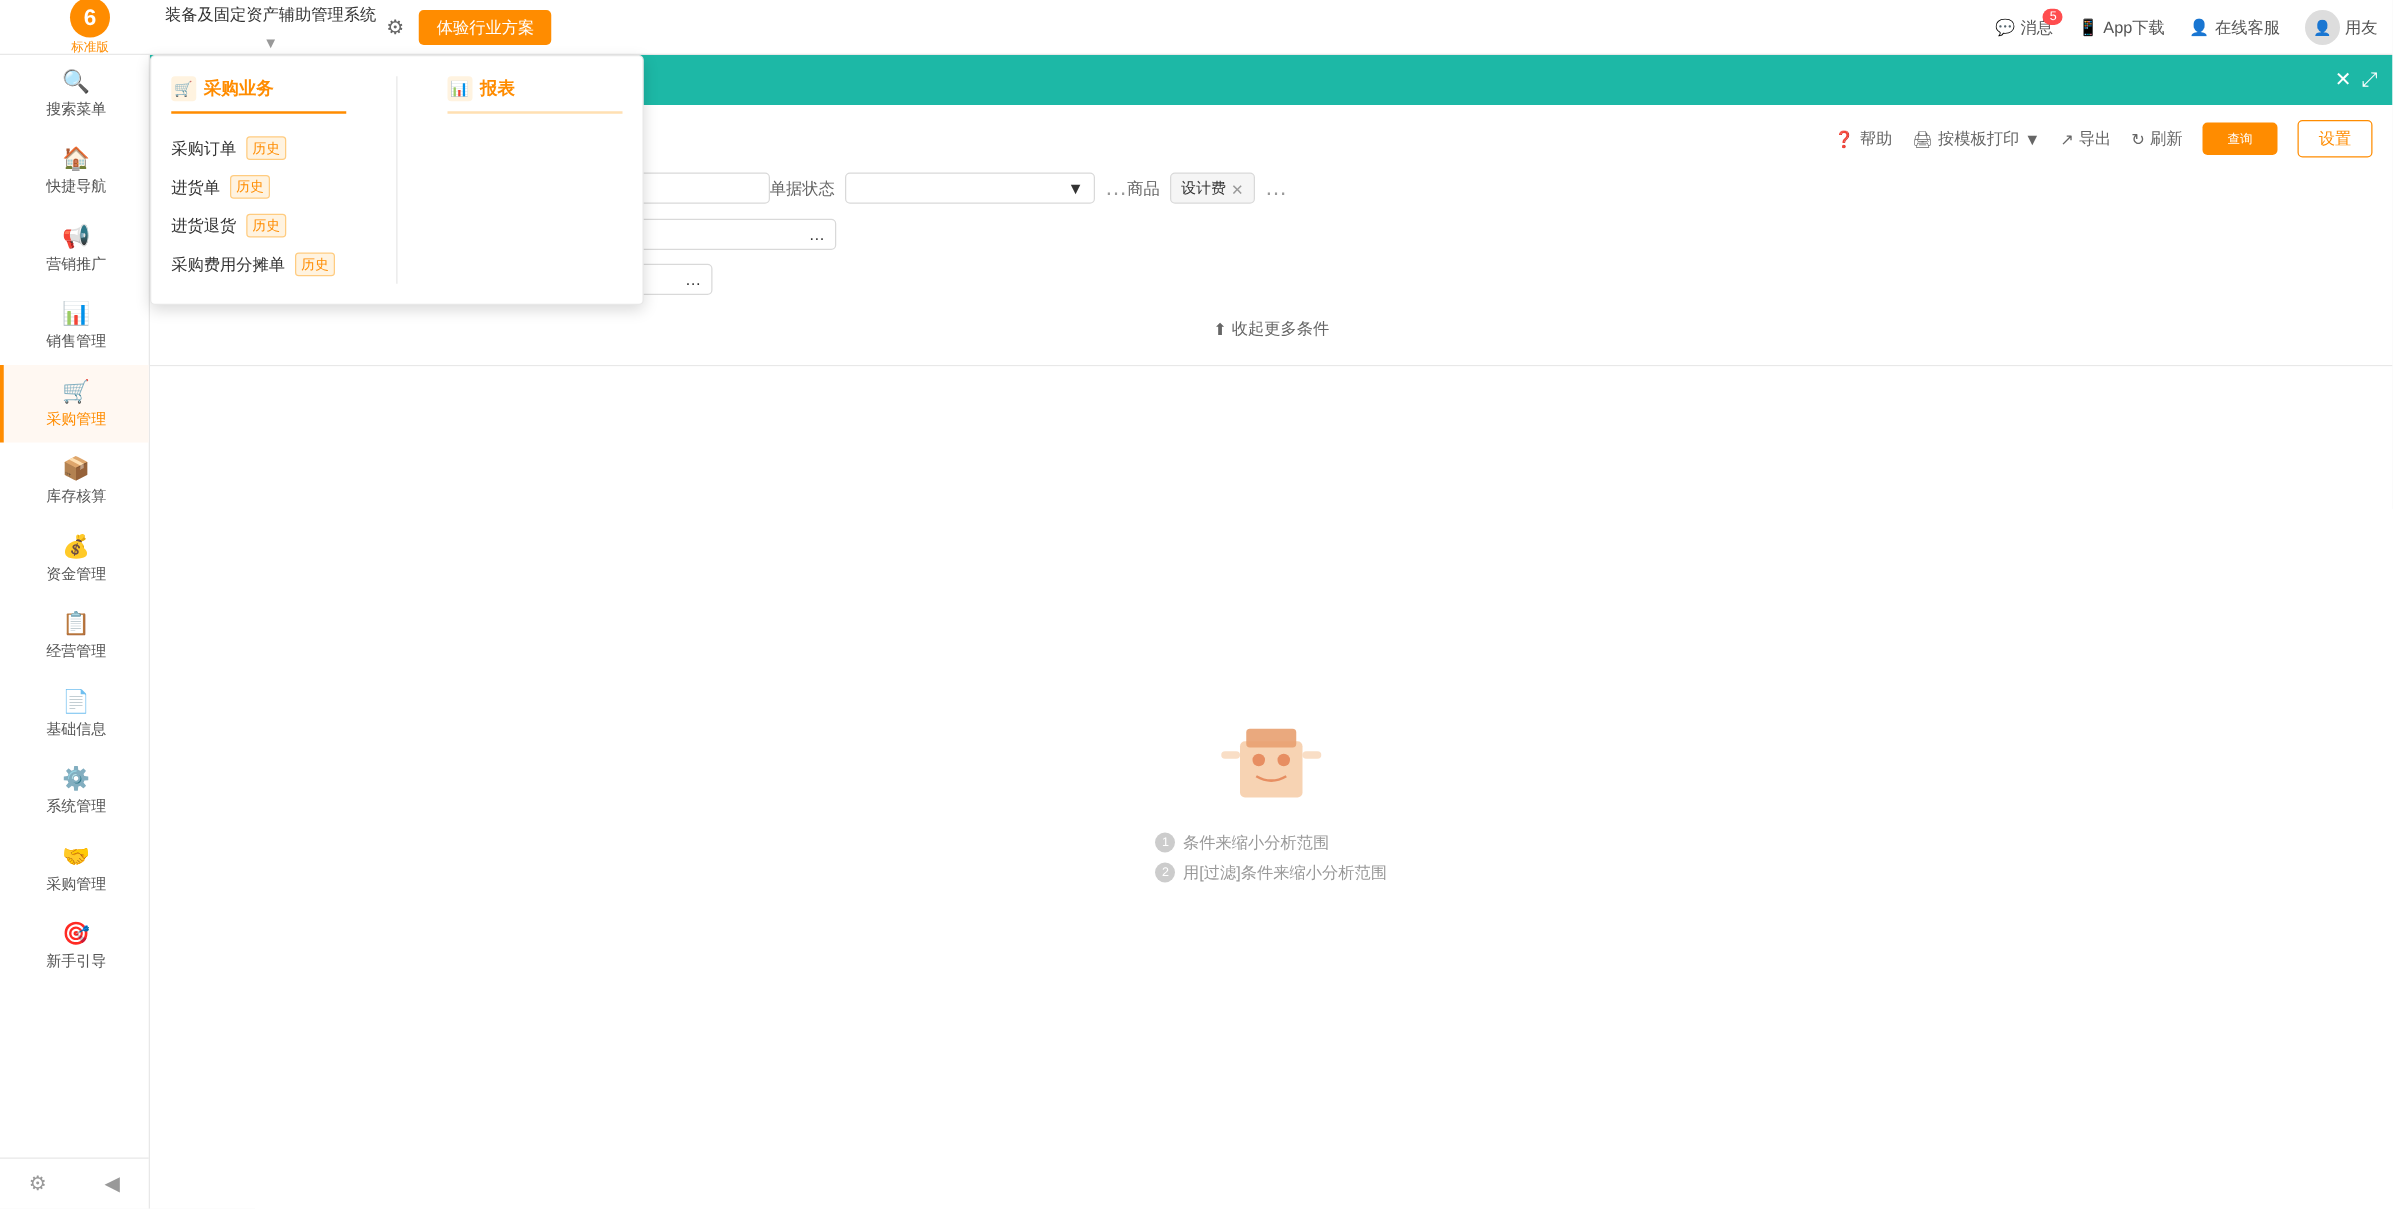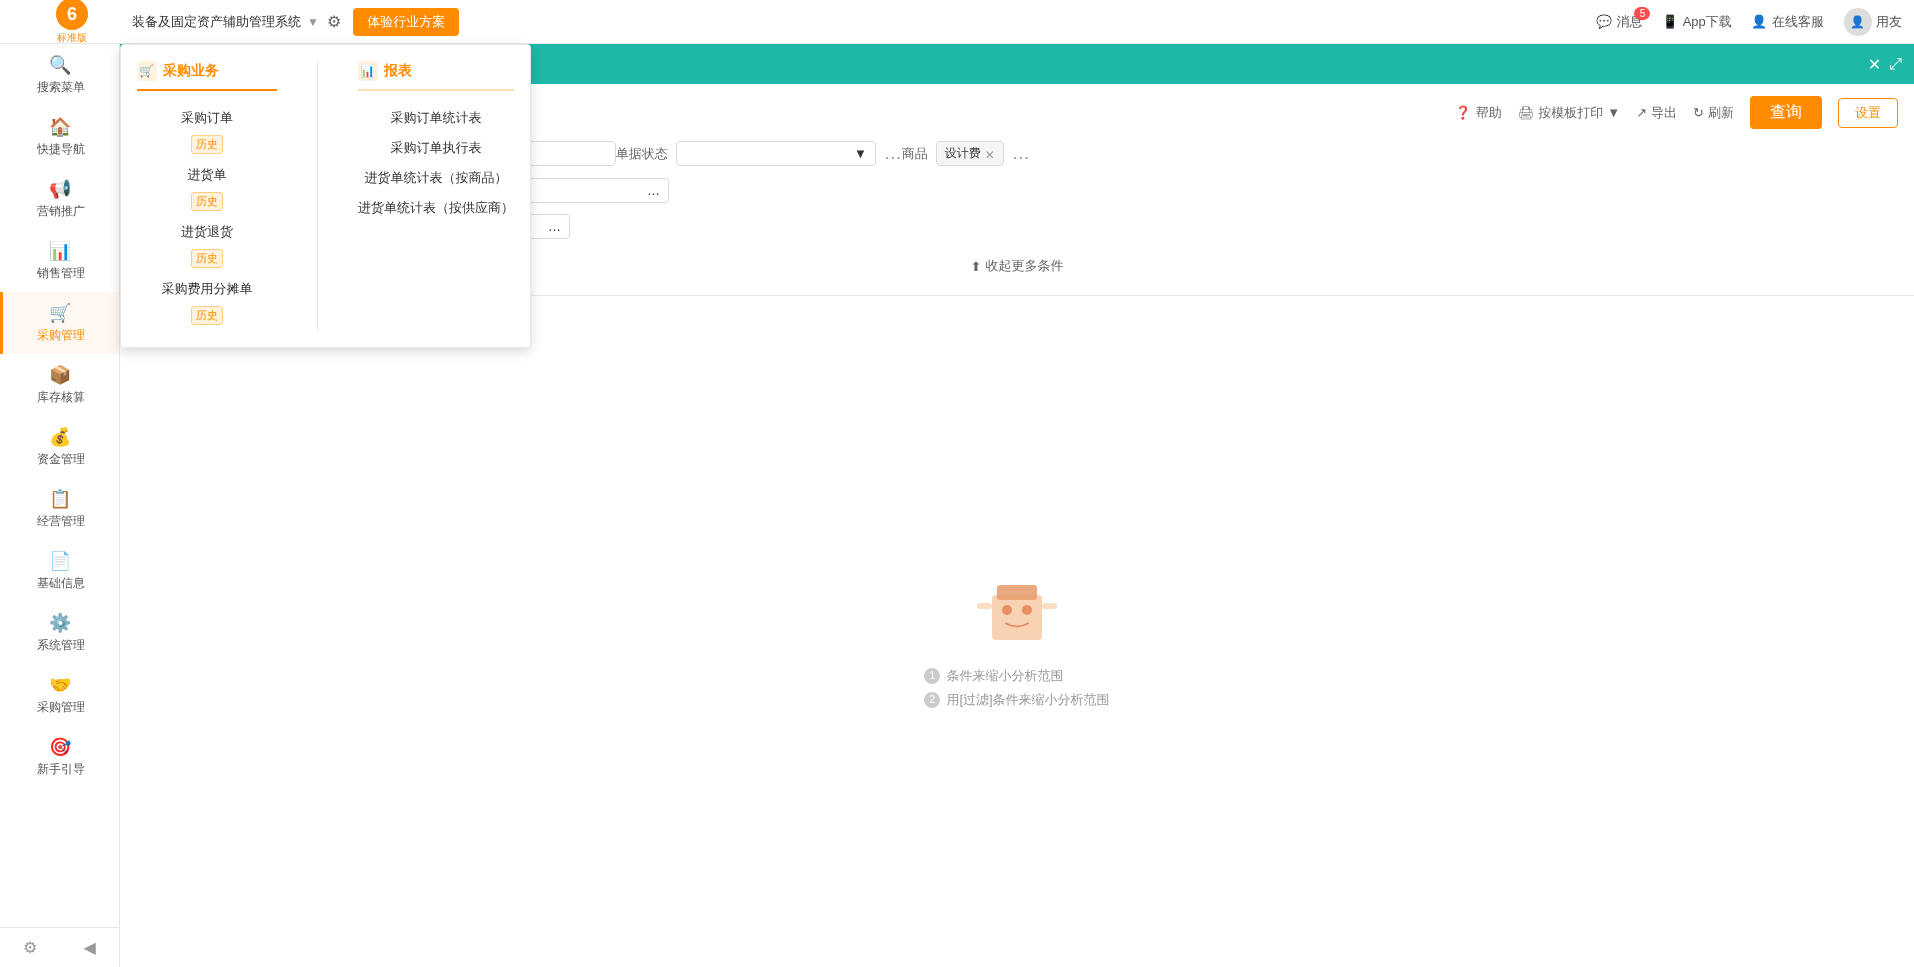--- a/index.html
+++ b/index.html
@@ -39,20 +39,21 @@
       font-size: 10px;
       color: #ff8c00;
       margin-top: 1px;
     }
     .header-system-name {
       display: flex;
       align-items: center;
       gap: 6px;
       color: #333;
       font-size: 13px;
+      flex-direction: column;
     }
     .header-system-name .dropdown-arrow {
       color: #999;
       font-size: 12px;
     }
     .header-gear {
       margin-left: 8px;
       color: #666;
       font-size: 16px;
       cursor: pointer;
@@ -224,21 +225,21 @@
       color: #666;
       font-size: 13px;
       cursor: pointer;
     }
     .query-btn {
       background: #ff8c00;
       color: white;
       border: none;
       padding: 6px 20px;
       border-radius: 4px;
-      font-size: 16px;
+      font-size: 10px;
       cursor: pointer;
     }
     .settings-btn {
       background: white;
       color: #ff8c00;
       border: 1px solid #ff8c00;
       padding: 5px 16px;
       border-radius: 4px;
       font-size: 13px;
       cursor: pointer;
@@ -388,21 +389,20 @@
       font-size: 12px;
     }
     .dropdown-item {
       display: flex;
       align-items: center;
       gap: 8px;
       padding: 6px 0;
       color: #333;
       font-size: 13px;
       cursor: pointer;
-      flex-direction: column;
     }
     .history-badge {
       background: #fff3e0;
       color: #ff8c00;
       border: 1px solid #ffcc80;
       border-radius: 3px;
       padding: 1px 4px;
       font-size: 11px;
     }
     .divider-line {
@@ -692,28 +692,14 @@
     <span class="history-badge">历史</span>
   </div>
       </div>
   </div>
   <div class="divider-line"></div>
   <div class="dropdown-section">
     <div class="dropdown-section-header report">
       <div class="dropdown-section-icon">📊</div>
       <span>报表</span>
     </div>
-    <div id="report-items-container">
-        <div class="dropdown-item">
-    <span>采购订单统计表</span>
-  </div>
-        <div class="dropdown-item">
-    <span>采购订单执行表</span>
-  </div>
-        <div class="dropdown-item">
-    <span>进货单统计表（按商品）</span>
-  </div>
-        <div class="dropdown-item">
-    <span>进货单统计表（按供应商）</span>
-  </div>
-      </div>
   </div>
 </div>
 
 </body></html>

